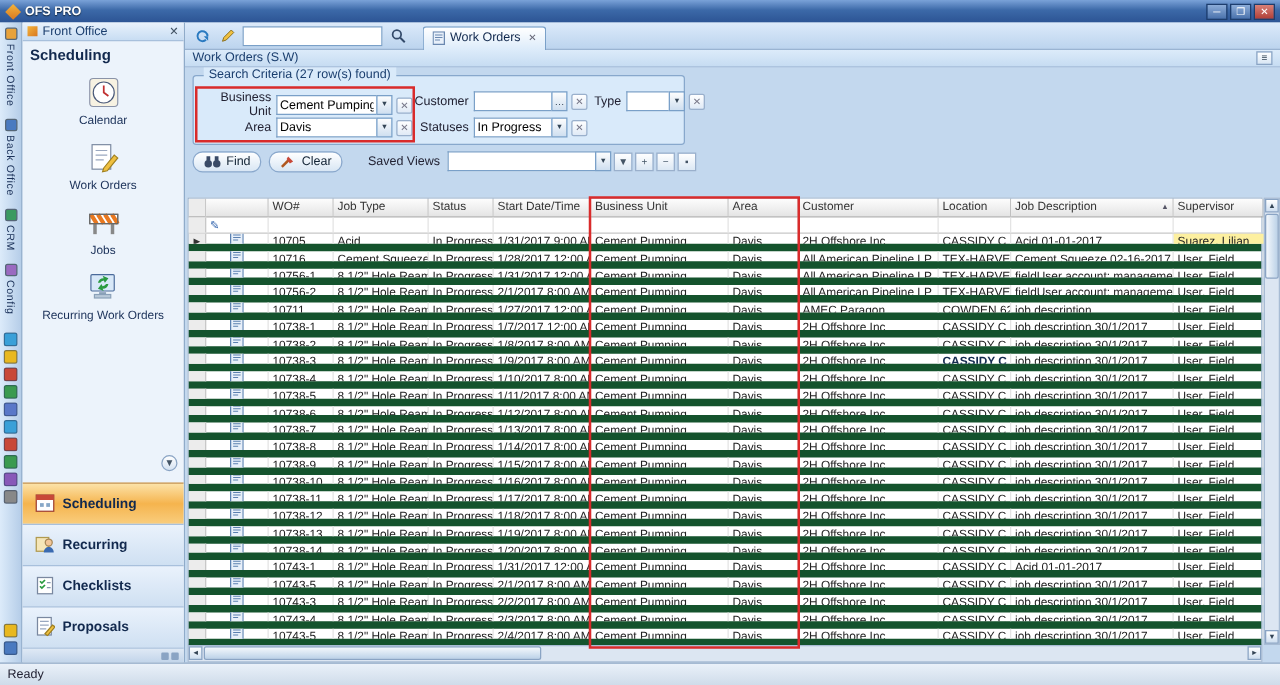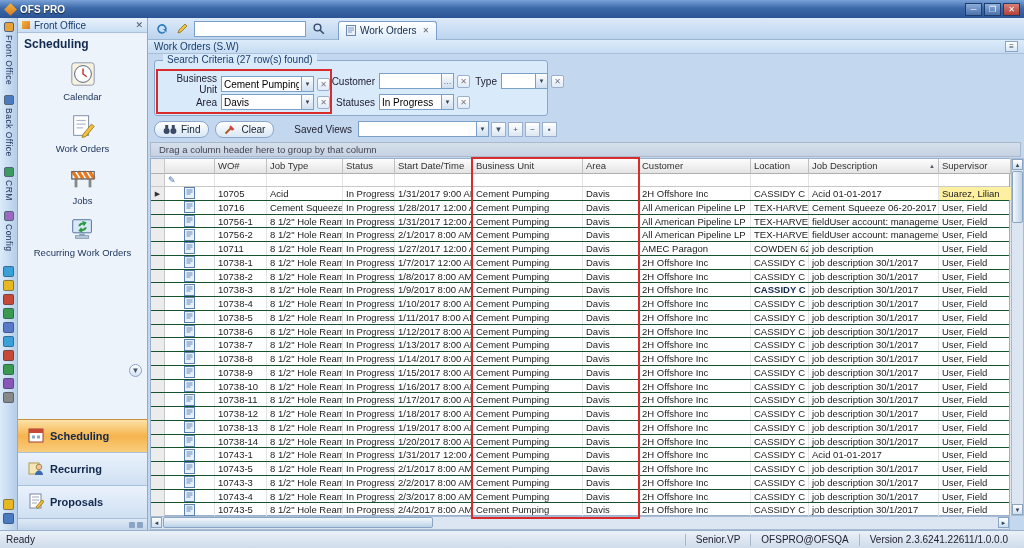--- a/index.html
+++ b/index.html
@@ -94,21 +94,21 @@
     background:linear-gradient(#d6e0ec,#c6d2e2); border:1px solid #aab8ca; color:#445;
     display:flex; align-items:center; padding-left:8px; font-size:9.5px; }
 
   
   .grid { position:absolute; left:2px; top:104px; width:860px; height:358px; background:#fff; border:1px solid #98b0cc; }
   .g-row { display:flex; height:13.75px; }
   .g-hrow { display:flex; height:15px; }
   .g-frow { display:flex; height:13px; background:#fff; border-bottom:1px solid #c8c8c8; }
   .g-cell { border-right:1px solid #e4e4e4; padding:0 3px; font-size:9.5px; line-height:13px;
     overflow:hidden; white-space:nowrap; color:#222; flex:none; }
-  .g-row { border-bottom:1px solid #14532d; }
+  .g-row { border-bottom:6px solid #14532d; }
   .gh { background:linear-gradient(#fdfdfd,#e4e4e4); border-right:1px solid #c0c0c0; border-bottom:1px solid #b0b0b0;
     color:#333; display:flex; justify-content:space-between; align-items:center; line-height:14px; }
   .gh .sort { font-size:6px; color:#556; }
   .ind { background:#ececec; border-right:1px solid #c8c8c8; font-size:7px; color:#333; text-align:center; line-height:13px; padding:0; }
   .ico { display:flex; align-items:center; justify-content:center; padding:0; }
   .selcell { background:#fdf0a0; }
   .boldcell { font-weight:bold; color:#12294e; }
   .fico { font-size:9px; color:#3a6ab0; line-height:12px; padding-left:3px; }
 
   
@@ -248,20 +248,29 @@
             </svg></span>
     <span class="nlbl">Scheduling</span>
         </div>
         <div class="nav-item">
     <span><svg width="16" height="16" viewBox="0 0 16 16">
               <rect x="1" y="3" width="10" height="11" fill="#f5e6b8" stroke="#b09a50"></rect>
               <circle cx="11" cy="7" r="2.8" fill="#f2c79a" stroke="#a88858"></circle>
               <path d="M7 15c0-3 2-4.5 4-4.5s4 1.5 4 4.5z" fill="#3a6ab0"></path>
             </svg></span>
     <span class="nlbl">Recurring</span>
+        </div>
+        <div class="nav-item">
+    <span><svg width="16" height="16" viewBox="0 0 16 16">
+              <rect x="2" y="2" width="12" height="13" fill="#fff" stroke="#7a88a0"></rect>
+              <path d="M4 5l1.5 1.5L8 4" stroke="#2a9a40" fill="none" stroke-width="1.4"></path>
+              <path d="M4 9l1.5 1.5L8 8" stroke="#2a9a40" fill="none" stroke-width="1.4"></path>
+              <path d="M9.5 6h3M9.5 10h3" stroke="#8898b0"></path>
+            </svg></span>
+    <span class="nlbl">Checklists</span>
         </div>
         <div class="nav-item">
     <span><svg width="16" height="16" viewBox="0 0 16 16">
               <rect x="2" y="1" width="11" height="14" fill="#fff" stroke="#7a88a0"></rect>
               <path d="M4 4h7M4 7h7M4 10h5" stroke="#9aa8c0"></path>
               <path d="M8 14l6-7 2 1.5-6 7z" fill="#f0c040" stroke="#a08020"></path>
             </svg></span>
     <span class="nlbl">Proposals</span>
         </div>
       </div>
@@ -375,21 +384,20 @@
       <span class="combo">
           <input style="width: 118px;" value="">
           <span class="dd">▼</span>
         </span>
       <span class="minibtn">▼</span>
       <span class="minibtn">+</span>
       <span class="minibtn">−</span>
       <span class="minibtn">▪</span>
     </div>
 
-    <div class="group-hint">Drag a column header here to group by that column</div>
 
     <div class="grid">
       <div class="g-hrow" id="grid-header">
           <div class="g-cell gh ind" style="width:14px"></div>
           <div class="g-cell gh" style="width:50px"></div>
           <div class="g-cell gh" style="width:52px">
             <span>WO#</span>
           </div>
           <div class="g-cell gh" style="width:76px">
             <span>Job Type</span>
@@ -463,21 +471,21 @@
               </svg>
             </div>
             <div class="g-cell" style="width:52px">10716</div>
             <div class="g-cell" style="width:76px">Cement Squeeze</div>
             <div class="g-cell" style="width:52px">In Progress</div>
             <div class="g-cell" style="width:78px">1/28/2017 12:00 AM</div>
             <div class="g-cell" style="width:110px">Cement Pumping</div>
             <div class="g-cell" style="width:56px">Davis</div>
             <div class="g-cell" style="width:112px">All American Pipeline LP</div>
             <div class="g-cell" style="width:58px">TEX-HARVEY SPRA...</div>
-            <div class="g-cell" style="width:130px">Cement Squeeze 06-20-2017</div>
+            <div class="g-cell" style="width:130px">Cement Squeeze 02-16-2017</div>
             <div class="g-cell" style="width:72px">User, Field</div>
           </div>
           <div class="g-row">
     <div class="g-cell ind" style="width:14px"></div>
     <div class="g-cell ico" style="width:50px">
               <svg width="11" height="12" viewBox="0 0 11 12">
                 <rect x="0.5" y="0.5" width="10" height="11" fill="#e8f0fa" stroke="#5a80b0"></rect>
                 <path d="M2.5 3h6M2.5 5h6M2.5 7h4" stroke="#5a80b0" stroke-width="0.9"></path>
               </svg>
             </div>
@@ -905,19 +913,14 @@
       <span class="thumb"></span>
       <span class="arr rt">►</span>
     </div>
   </div>
 
   <div class="annot annot1"></div>
   <div class="annot annot2"></div>
 
   <div class="statusbar">
     <span>Ready</span>
-    <span class="sb-right">
-      <span class="sb-seg">Senior.VP</span>
-      <span class="sb-seg">OFSPRO@OFSQA</span>
-      <span class="sb-seg">Version 2.3.6241.22611/1.0.0.0</span>
-    </span>
   </div>
 </div>
 
 </body></html>

